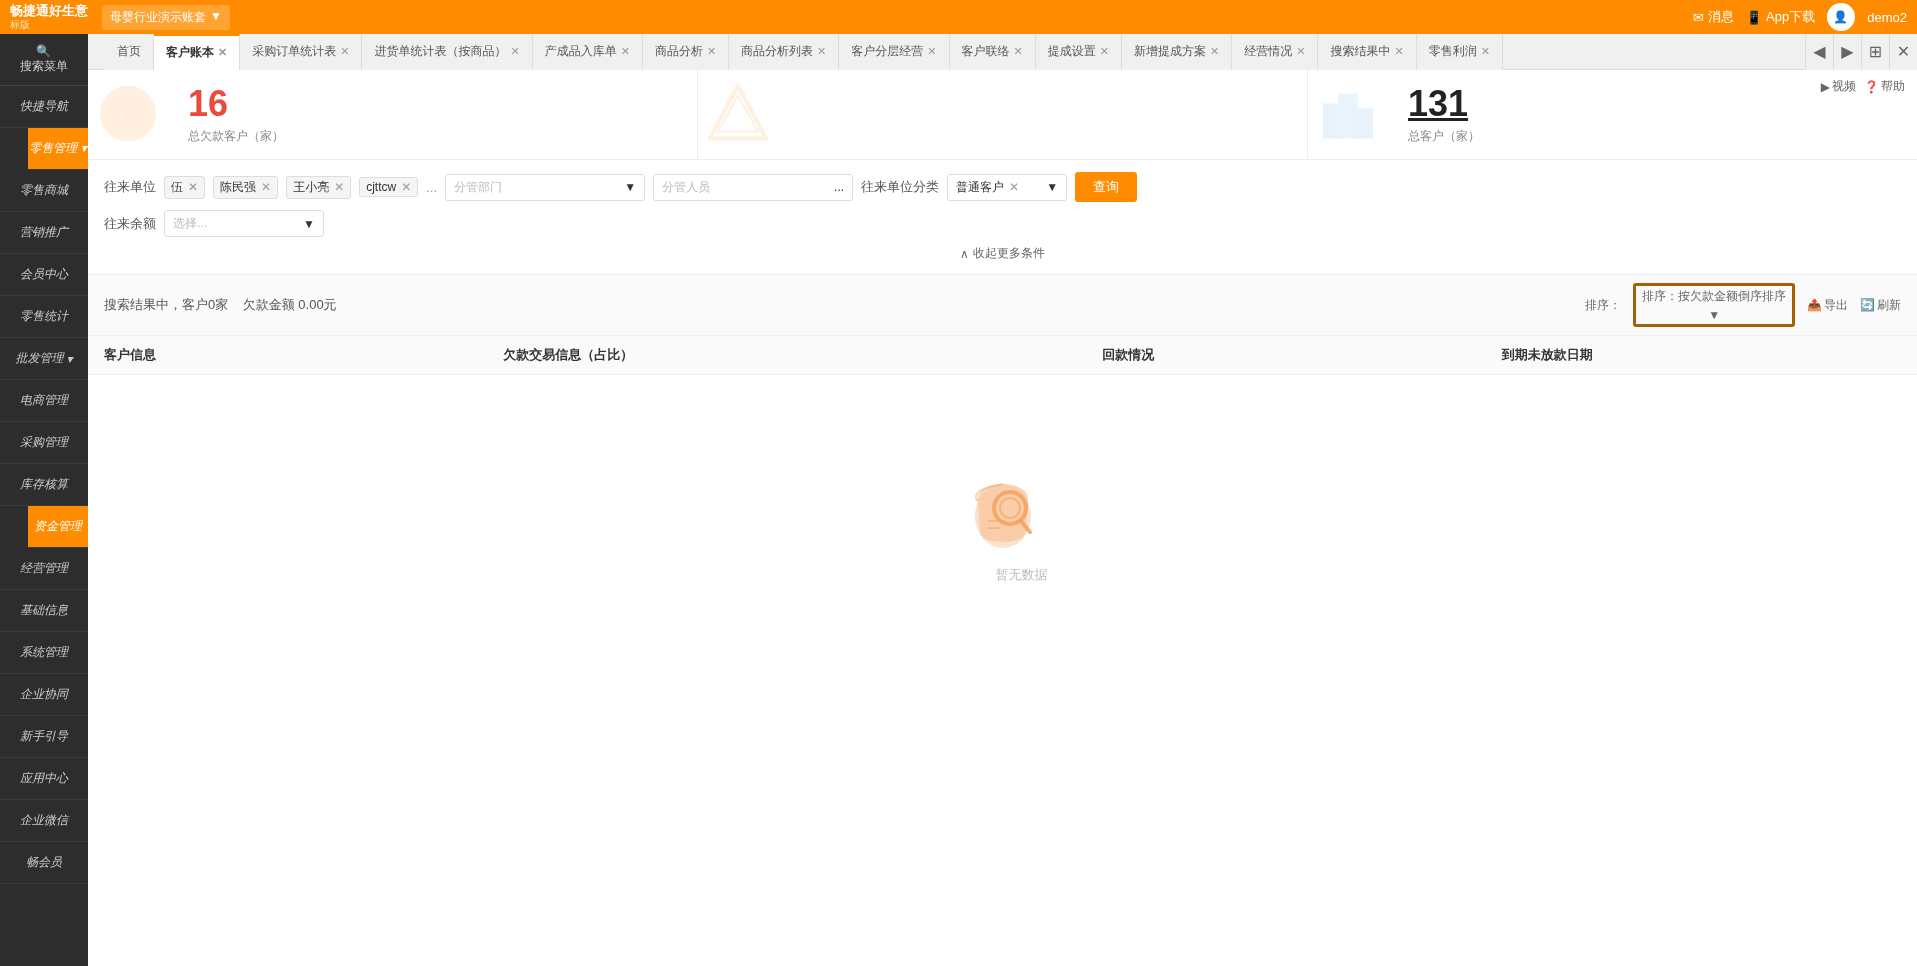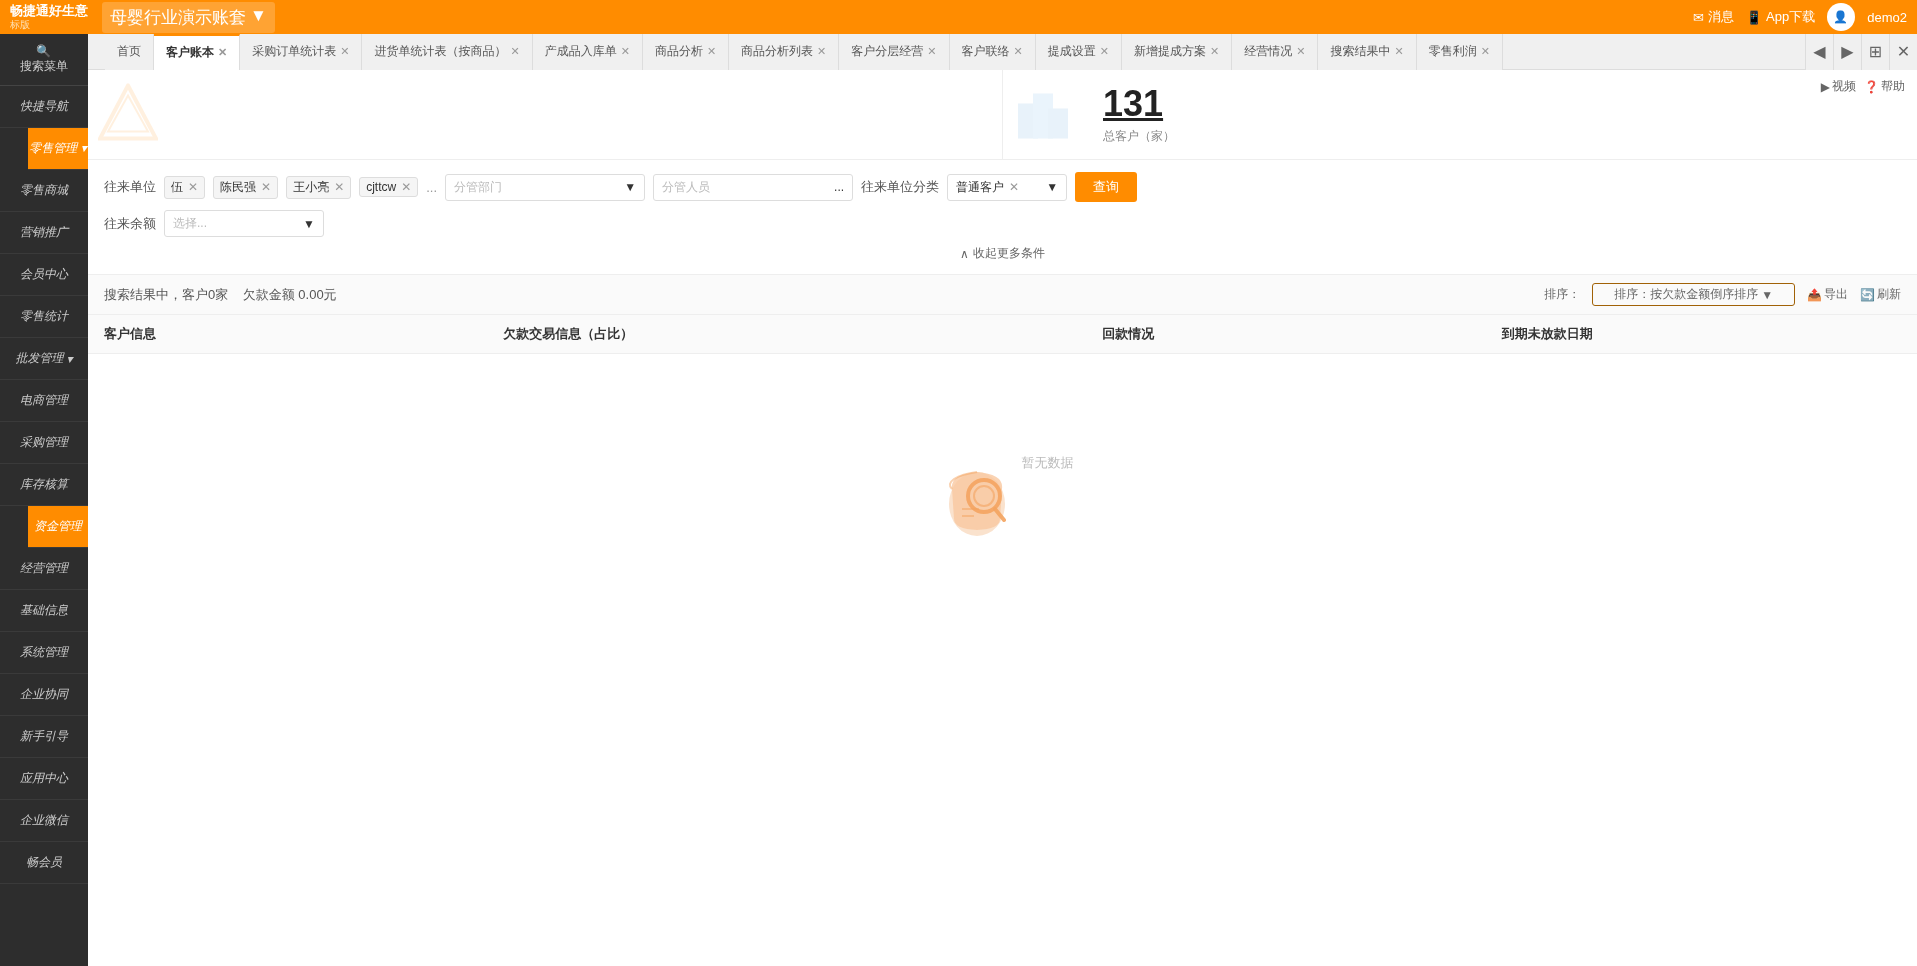--- a/index.html
+++ b/index.html
@@ -9,21 +9,21 @@
     .app-container { display: flex; flex-direction: column; height: 100vh; }
     .top-bar { height: 34px; background: #ff8c00; display: flex; align-items: center; padding: 0 10px; justify-content: space-between; flex-shrink: 0; }
     .main-layout { display: flex; flex: 1; overflow: hidden; }
     .sidebar { width: 88px; background: #2d2d2d; flex-shrink: 0; overflow-y: auto; }
     .content-area { flex: 1; display: flex; flex-direction: column; overflow: hidden; background: #f0f0f0; }
     .tabs-bar { background: #f0f0f0; border-bottom: 1px solid #ddd; display: flex; align-items: center; height: 36px; flex-shrink: 0; padding-left: 17px; }
     .main-content { flex: 1; overflow-y: auto; background: #fff; }
 
     
     .top-bar-left { display: flex; align-items: center; gap: 8px; }
-    .store-selector { background: rgba(255,255,255,0.2); border: none; color: #fff; padding: 4px 8px; border-radius: 3px; font-size: 17px; cursor: pointer; display: flex; align-items: flex-start; gap: 4px; }
+    .store-selector { background: rgba(255,255,255,0.2); border: none; color: #fff; padding: 4px 8px; border-radius: 3px; font-size: 12px; cursor: pointer; display: flex; align-items: flex-start; gap: 4px; }
     .top-bar-right { display: flex; align-items: center; gap: 12px; color: #fff; font-size: 13px; }
     .top-bar-btn { color: #fff; background: none; border: none; cursor: pointer; font-size: 13px; display: flex; align-items: center; gap: 4px; }
     .avatar { width: 28px; height: 28px; border-radius: 50%; background: #fff; display: flex; align-items: center; justify-content: center; color: #ff8c00; font-size: 12px; }
 
     
     .sidebar-search { padding: 10px 0; text-align: center; color: #ccc; font-size: 12px; cursor: pointer; border-bottom: 1px solid #444; }
     .sidebar-item { padding: 12px 0; text-align: center; color: #ccc; font-size: 12px; cursor: pointer; border-bottom: 1px solid #3a3a3a; font-style: italic; }
     .sidebar-item.active { background: #ff8c00; color: #fff; margin-left: 28px; }
     .sidebar-item.has-sub { display: flex; align-items: center; justify-content: center; gap: 3px; }
 
@@ -53,26 +53,26 @@
     .filter-selector { display: inline-flex; align-items: center; border: 1px solid #ddd; border-radius: 3px; padding: 4px 8px; font-size: 12px; min-width: 120px; cursor: pointer; background: #fff; gap: 4px; }
     .filter-selector.wide { min-width: 200px; }
     .btn-query { background: #ff8c00; color: #fff; border: none; padding: 6px 18px; border-radius: 3px; cursor: pointer; font-size: 13px; }
     .collapse-btn { display: flex; align-items: center; justify-content: center; gap: 4px; color: #666; font-size: 12px; cursor: pointer; }
 
     
     .result-bar { display: flex; align-items: center; justify-content: space-between; padding: 8px 16px; background: #fafafa; border-bottom: 1px solid #eee; font-size: 13px; flex-shrink: 0; }
     .result-bar-left { color: #555; }
     .result-bar-right { display: flex; align-items: center; gap: 12px; color: #666; font-size: 12px; }
     .result-bar-right span { cursor: pointer; display: flex; align-items: center; gap: 3px; }
-    .sort-selector { display: inline-flex; align-items: center; gap: 3px; border: 1px solid #a16207; padding: 2px 21px; border-radius: 3px; cursor: pointer; font-size: 12px; }
+    .sort-selector { display: inline-flex; align-items: center; gap: 3px; border: 3px solid #a16207; padding: 2px 6px; border-radius: 3px; cursor: pointer; font-size: 12px; flex-direction: column; }
 
     
     .table-header { display: grid; grid-template-columns: 2fr 3fr 2fr 2fr; padding: 10px 16px; background: #fafafa; border-bottom: 1px solid #eee; font-weight: bold; font-size: 13px; color: #333; }
     .table-body { min-height: 300px; display: flex; flex-direction: column; align-items: center; justify-content: center; }
-    .empty-state { display: flex; align-items: flex-start; padding: 60px 0; }
+    .empty-state { display: flex; flex-direction: column; align-items: flex-end; padding: 60px 0; }
     .empty-text { color: #bbb; font-size: 13px; }
 
     
     ::-webkit-scrollbar { width: 6px; height: 6px; }
     ::-webkit-scrollbar-track { background: #f1f1f1; }
     ::-webkit-scrollbar-thumb { background: #ccc; border-radius: 3px; }
   </style>
 </head>
 <body>
 
@@ -247,20 +247,32 @@
             <span style="display:flex;align-items:center;gap:2px;color:#666;font-size:12px;">
               <span>▶</span>
               <span>视频</span>
             </span>
             <span style="display:flex;align-items:center;gap:2px;color:#666;font-size:12px;">
               <span>❓</span>
               <span>帮助</span>
             </span>
           </div>
 
+          <div class="stat-item">
+            <div style="position:absolute;left:10px;top:50%;transform:translateY(-50%);opacity:0.12;">
+              <svg width="60" height="60" viewBox="0 0 60 60">
+                  <circle cx="30" cy="30" r="28" fill="#ff8c00" stroke="none"></circle>
+                  <text x="30" y="38" text-anchor="middle" font-size="28" fill="#ff6600">¥</text>
+                </svg>
+            </div>
+            <div style="padding-left:70px;">
+              <div class="stat-value" style="color:#e74c3c;">16</div>
+              <div class="stat-label">总欠款客户（家）</div>
+            </div>
+          </div>
 
           <div class="stat-item">
             <div style="position:absolute;left:10px;top:50%;transform:translateY(-50%);opacity:0.12;">
               <svg width="60" height="60" viewBox="0 0 60 60">
                   <polygon points="30,2 58,55 2,55" fill="none" stroke="#ff8c00" stroke-width="4"></polygon>
                   <polygon points="30,12 50,48 10,48" fill="none" stroke="#ff8c00" stroke-width="2"></polygon>
                 </svg>
             </div>
           </div>
 

